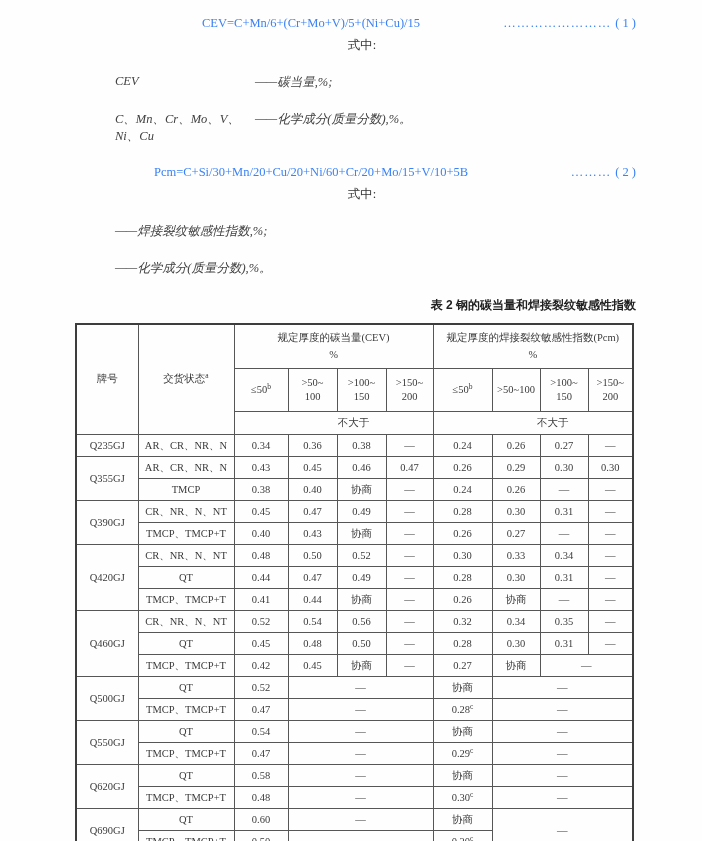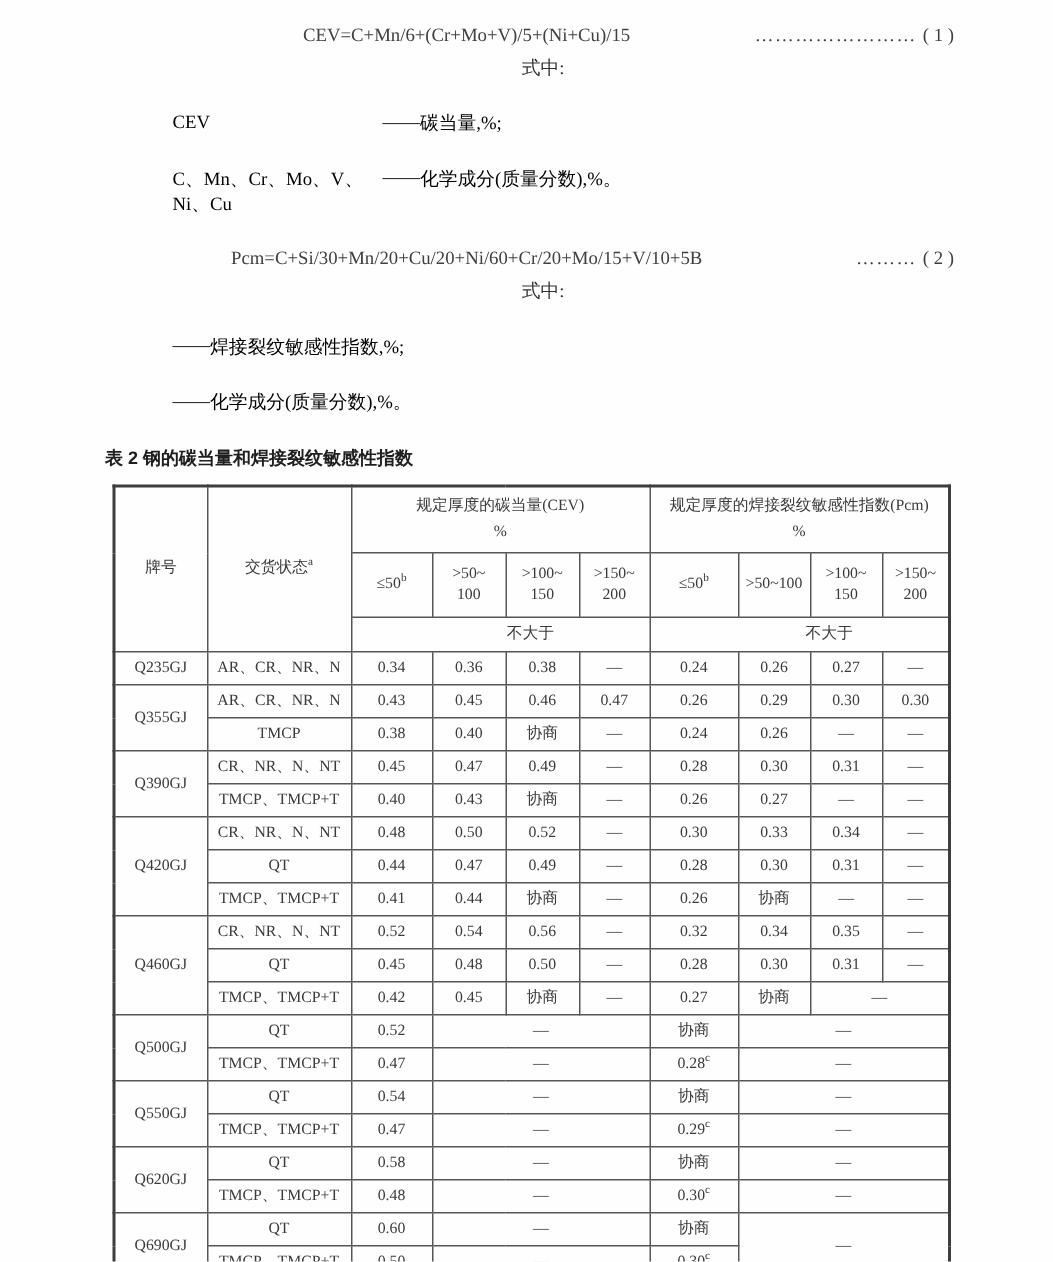--- a/index.html
+++ b/index.html
@@ -7,31 +7,31 @@
     width:702px;height:841px;background:#fefefe;color:#3a3a3a;
     font-family:"Liberation Serif","DejaVu Serif",serif;
     -webkit-font-smoothing:antialiased;
   }
   .page{padding:12px 66px 0 70px;box-sizing:border-box;width:702px;}
   .doc-header{
     font-family:"Liberation Sans","DejaVu Sans",sans-serif;
     font-weight:bold;font-size:13px;color:#222;letter-spacing:.5px;margin:2px 0 16px 0;
   }
   .intro{font-size:12.5px;line-height:1.45;margin:0 0 6px 0;color:#333;}
-  .formula{display:flex;align-items:baseline;font-size:12.5px;margin:4px 0 6px 0;color:#404040;}
+  .formula{display:flex;align-items:baseline;font-size:12.5px;margin:4px 0 6px 0;color:#3b82f6;}
   .ind1{padding-left:132px;}
   .ind2{padding-left:84px;}
   .f-right{margin-left:auto;display:flex;align-items:baseline;}
   .f-dots{letter-spacing:1px;margin-right:4px;}
   .shizhong{font-size:12.5px;padding-left:18px;margin:3px 0;color:#333;text-align:center;}
-  .def-line{display:flex;font-size:12.5px;padding-left:45px;margin:20px 0;color:#000000;}
+  .def-line{display:flex;font-size:12.5px;padding-left:45px;margin:20px 0;color:#404040;font-style:italic;}
   .def-term{flex:0 0 140px;}
   .g2 .def-term{flex-basis:170px;}
   .table-title{
-    text-align:left;font-weight:bold;font-size:12px;color:#1f1f1f;
+    text-align:right;font-weight:bold;font-size:12px;color:#1f1f1f;
     font-family:"Liberation Sans","DejaVu Sans",sans-serif;
     margin:15px 0 9px 0;
   }
   table{
     border-collapse:collapse;table-layout:fixed;width:557px;margin-left:5px;
     font-size:10.5px;border:2px solid #3d3d3d;
   }
   th,td{
     border:1px solid #565656;text-align:center;vertical-align:middle;
     font-weight:normal;padding:1px 2px;color:#3a3a3a;line-height:1.3;

